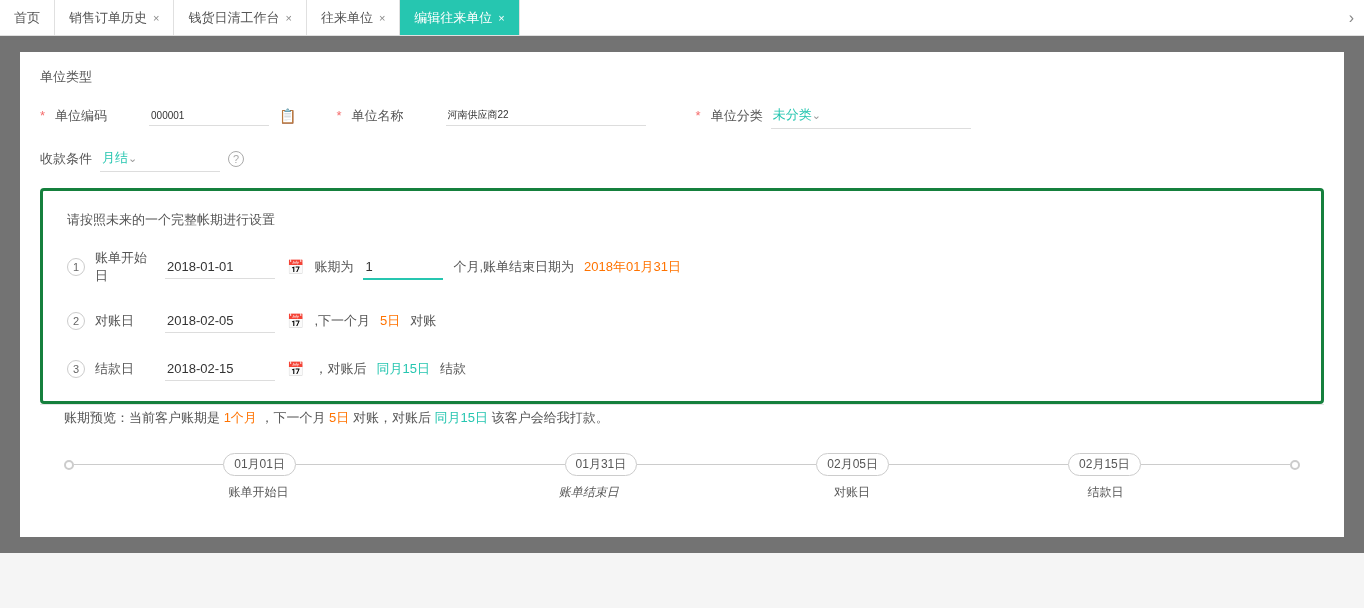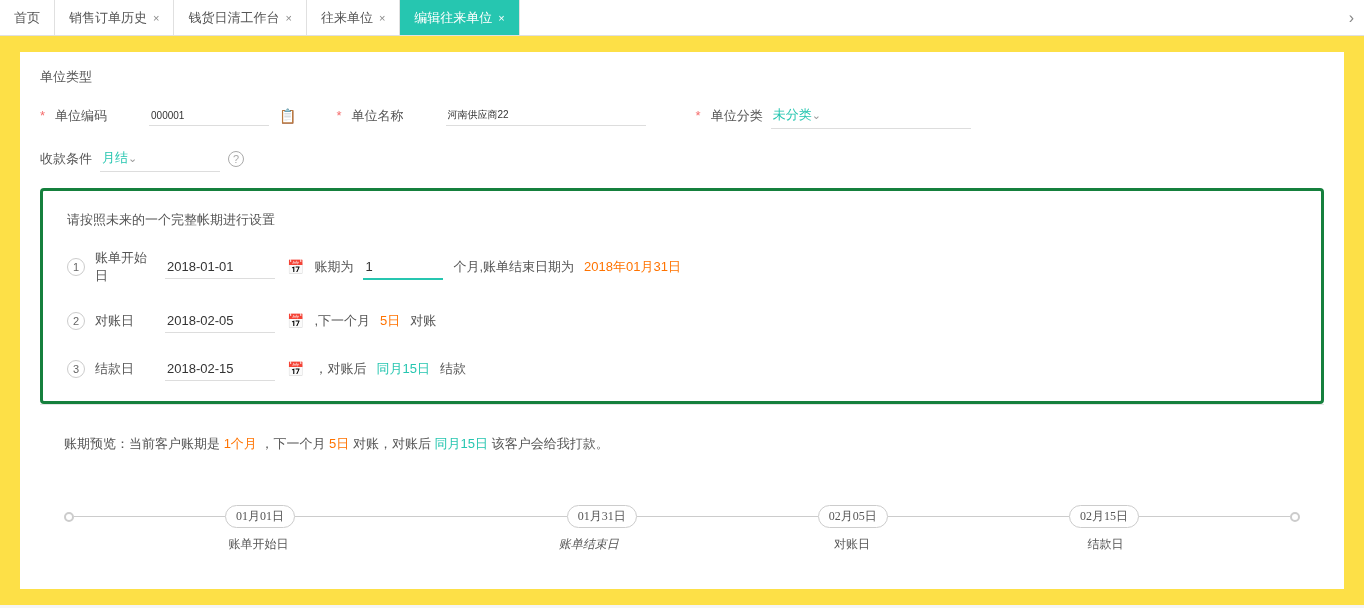--- a/index.html
+++ b/index.html
@@ -35,21 +35,21 @@
       align-items: center;
       padding: 0 10px;
       margin-left: auto;
       cursor: pointer;
       color: #888;
       font-size: 16px;
     }
 
     
     .main-content {
-      background: #fde047;
+      background: #737373;
       padding: 16px 20px;
     }
 
     
     .form-section {
       background: #fff;
       padding: 16px 20px;
       margin-bottom: 0;
     }
 
@@ -230,21 +230,21 @@
       padding: 4px 2px;
       font-size: 13px;
       color: #333;
       width: 80px;
       background: transparent;
     }
 
     
     .preview-bar {
       background: #fff;
-      padding: 30px 24px;
+      padding: 4px 24px;
       font-size: 13px;
       color: #555;
       border-top: 1px solid #e5e5e5;
       margin-top: 0;
     }
 
     
     .timeline-visual {
       background: #fff;
       padding: 14px 24px 20px;
@@ -261,21 +261,20 @@
       flex-shrink: 0;
       position: relative;
       z-index: 1;
     }
     .tl-node {
       display: flex;
       flex-direction: column;
       align-items: flex-start;
       position: relative;
       z-index: 1;
-      font-family: Liberation Serif, serif;
     }
     .tl-badge {
       border: 1px solid #ccc;
       border-radius: 12px;
       padding: 2px 10px;
       font-size: 12px;
       color: #555;
       background: #fff;
       white-space: nowrap;
     }

